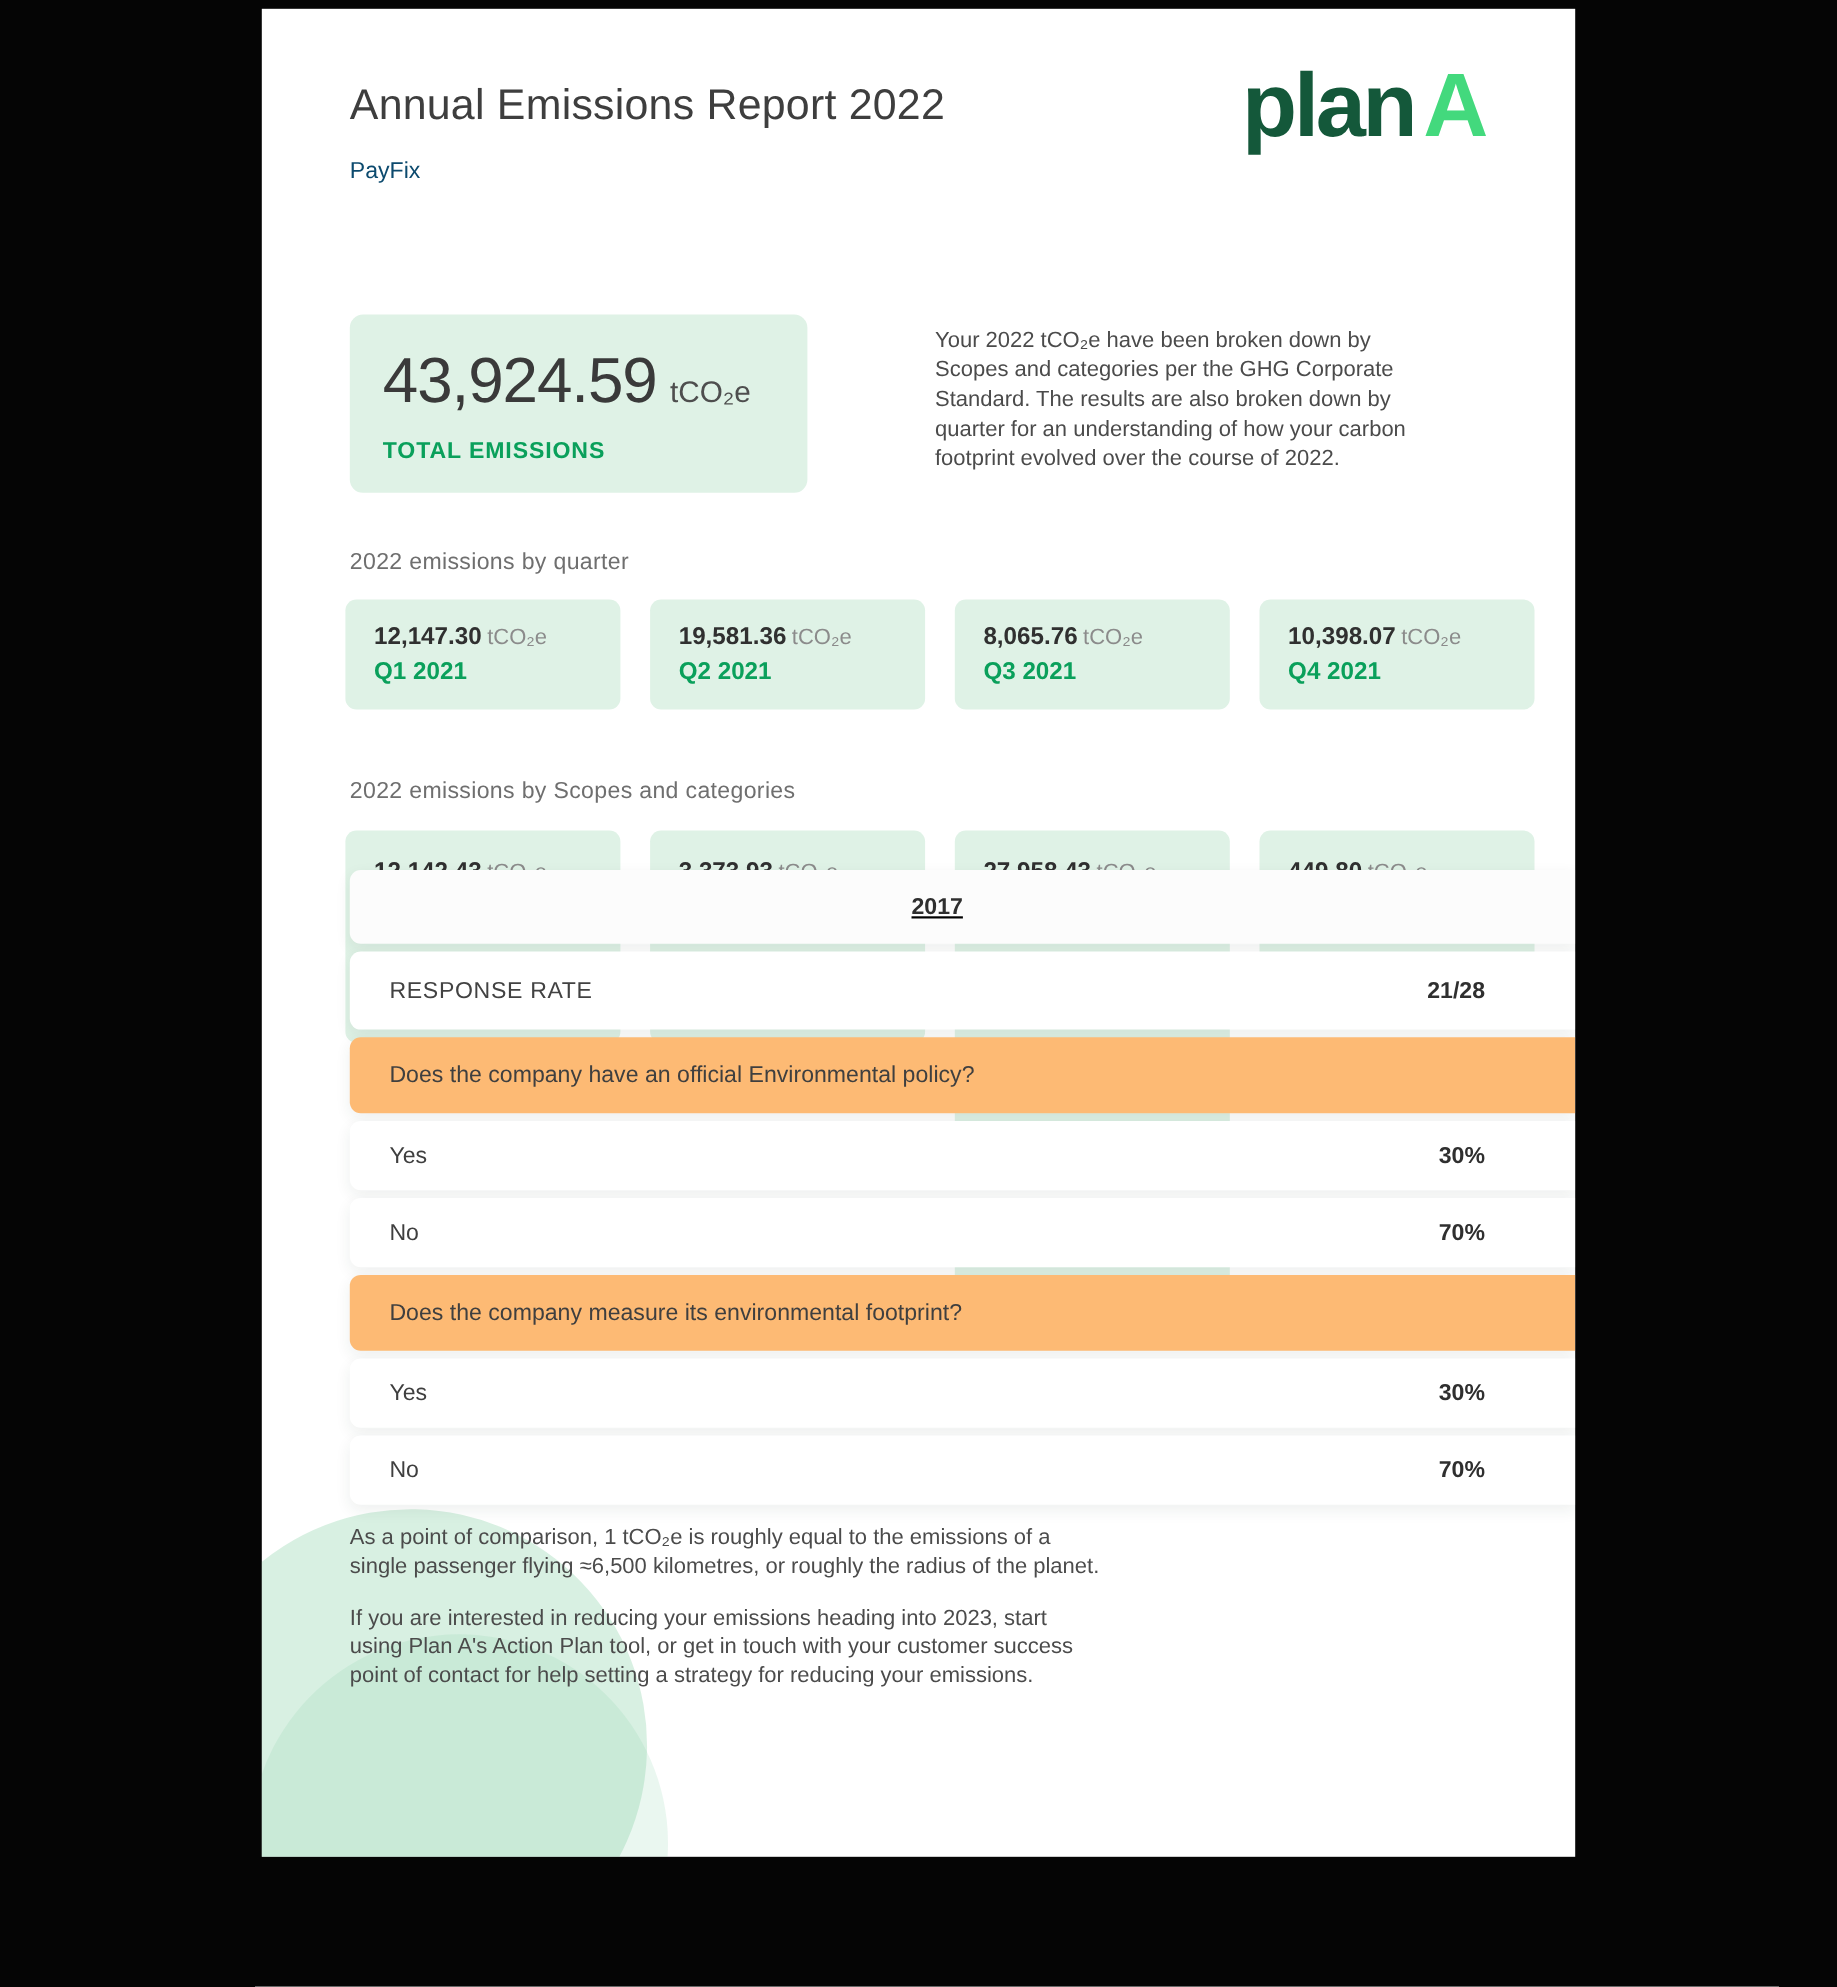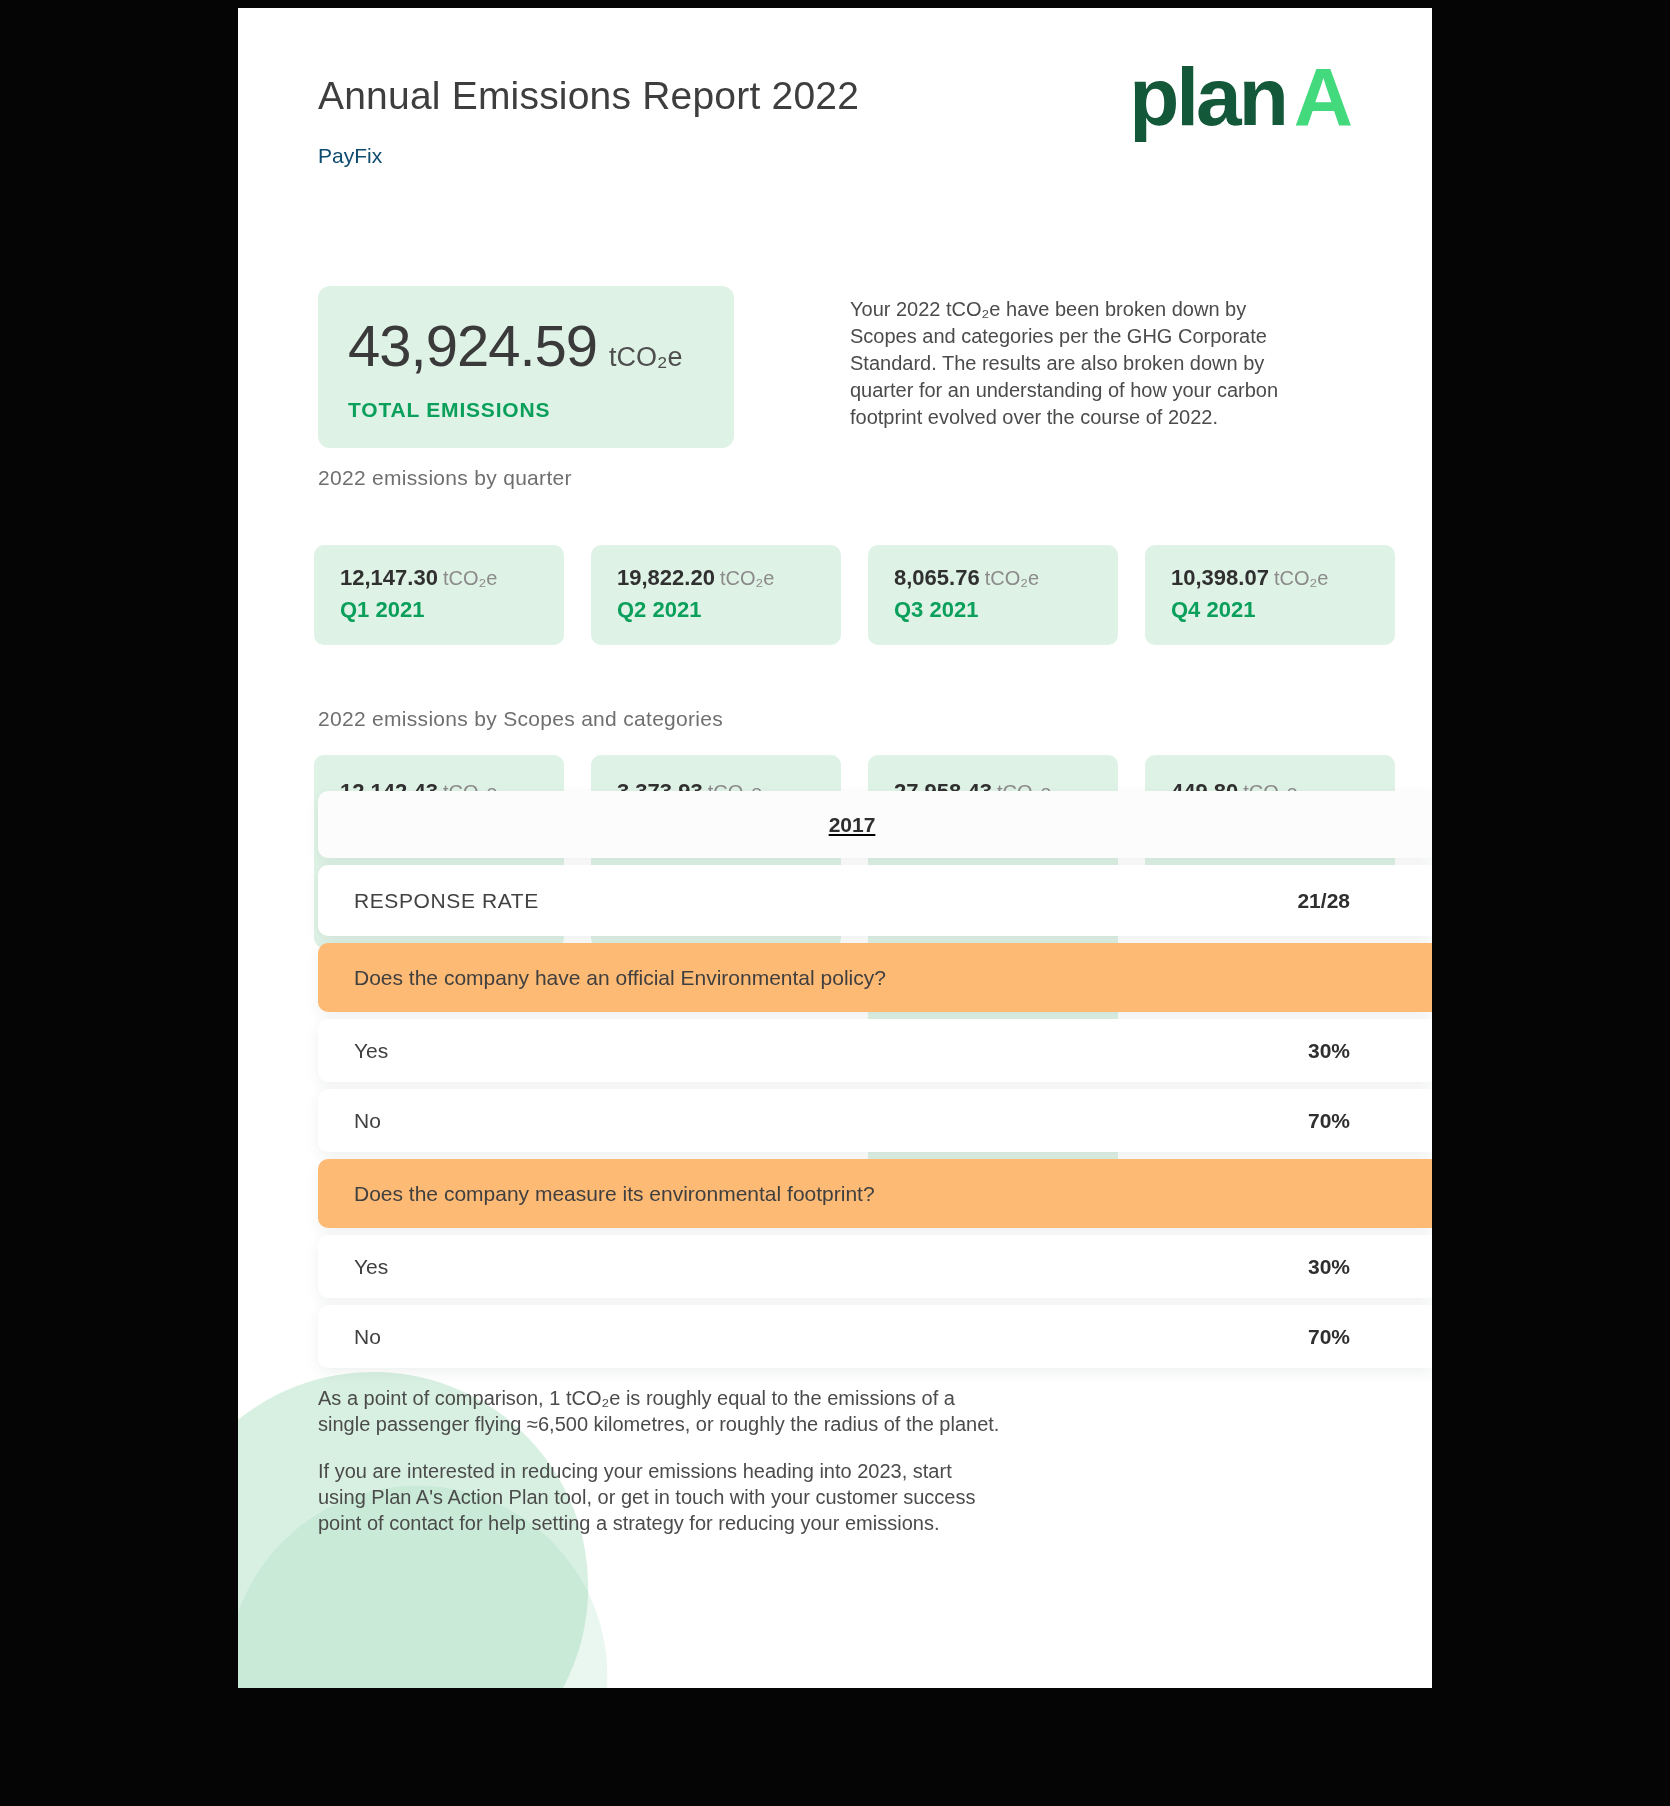--- a/index.html
+++ b/index.html
@@ -26,21 +26,21 @@
   
   .total-card{position:absolute;left:80px;top:278px;width:416px;height:162px;background:#dff2e6;border-radius:12px;}
   .total-line{position:absolute;left:30px;top:26px;white-space:nowrap;}
   .total-value{font-size:58px;font-weight:500;color:#3a3a3a;letter-spacing:-1px;}
   .total-unit{font-size:27px;color:#4e4e4e;margin-left:12px;}
   .total-label{position:absolute;left:30px;top:112px;font-size:21px;font-weight:700;color:#0aa05b;letter-spacing:.8px;}
   .intro{position:absolute;left:612px;top:288px;width:510px;font-size:20px;line-height:27px;color:#4b4b4b;
          white-space:pre-line;margin:0;}
   
   .sec{position:absolute;left:80px;font-size:21px;font-weight:400;color:#6f6f6f;letter-spacing:.3px;}
-  .q-heading{top:458px;}
+  .q-heading{top:491px;}
   .s-heading{top:699px;}
   
   .card{position:absolute;width:250px;background:#dff2e6;border-radius:10px;box-sizing:border-box;}
   .qcard{top:537px;height:100px;}
   .c0{left:76px;} .c1{left:353px;} .c2{left:630px;} .c3{left:907px;}
   .qc-value{margin:20px 0 0 26px;font-size:22px;font-weight:700;color:#303030;white-space:nowrap;}
   .qc-unit{font-size:20px;color:#8b8b8b;font-weight:400;margin-left:5px;}
   .qc-label{margin:6px 0 0 26px;font-size:22px;font-weight:700;color:#0aa05b;}
   .scard{top:747px;}
   .sh0{height:193px;} .sh1{height:193px;} .sh2{height:275px;} .sh3{height:128px;}
@@ -90,21 +90,21 @@
 quarter for an understanding of how your carbon
 footprint evolved over the course of 2022.</p>
 
   <div class="sec q-heading">2022 emissions by quarter</div>
 
   <div class="card qcard c0">
     <div class="qc-value"><span>12,147.30</span><span class="qc-unit">tCO₂e</span></div>
     <div class="qc-label">Q1 2021</div>
   </div>
   <div class="card qcard c1">
-    <div class="qc-value"><span>19,822.20</span><span class="qc-unit">tCO₂e</span></div>
+    <div class="qc-value"><span>19,581.36</span><span class="qc-unit">tCO₂e</span></div>
     <div class="qc-label">Q2 2021</div>
   </div>
   <div class="card qcard c2">
     <div class="qc-value"><span>8,065.76</span><span class="qc-unit">tCO₂e</span></div>
     <div class="qc-label">Q3 2021</div>
   </div>
   <div class="card qcard c3">
     <div class="qc-value"><span>10,398.07</span><span class="qc-unit">tCO₂e</span></div>
     <div class="qc-label">Q4 2021</div>
   </div>

